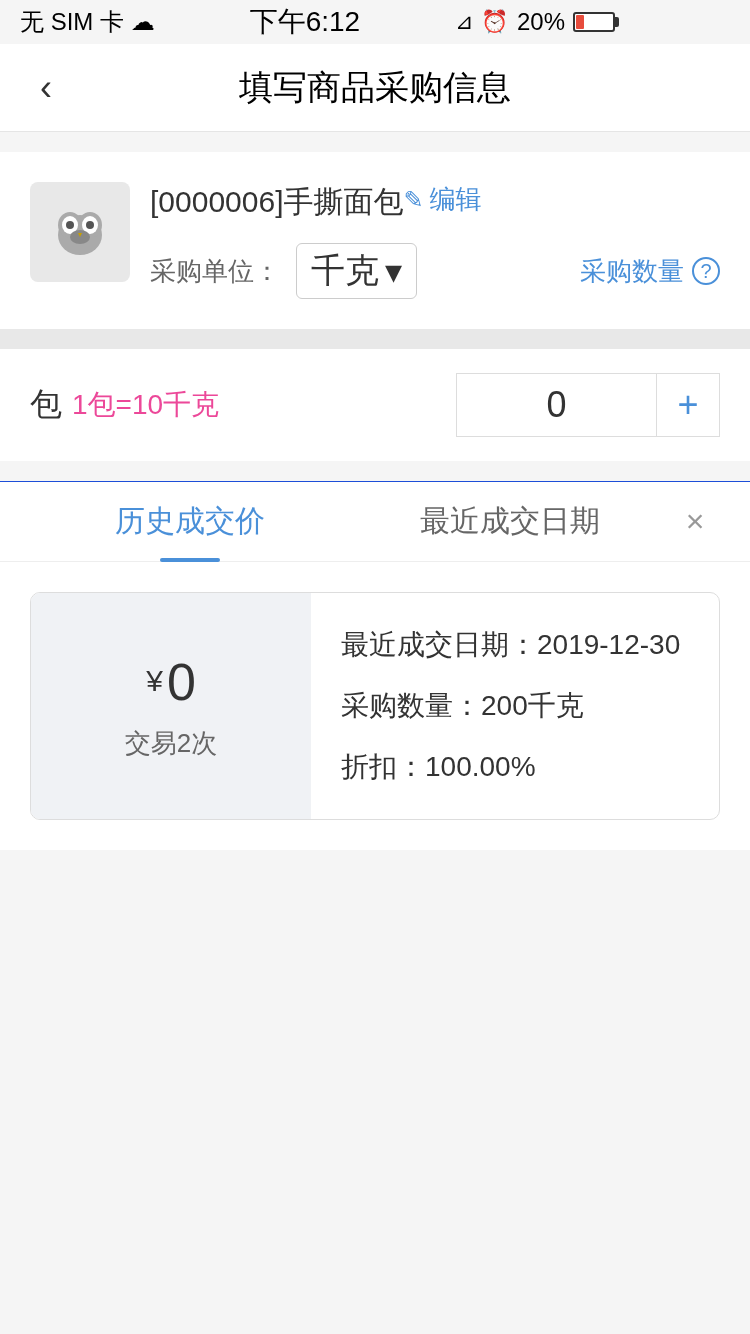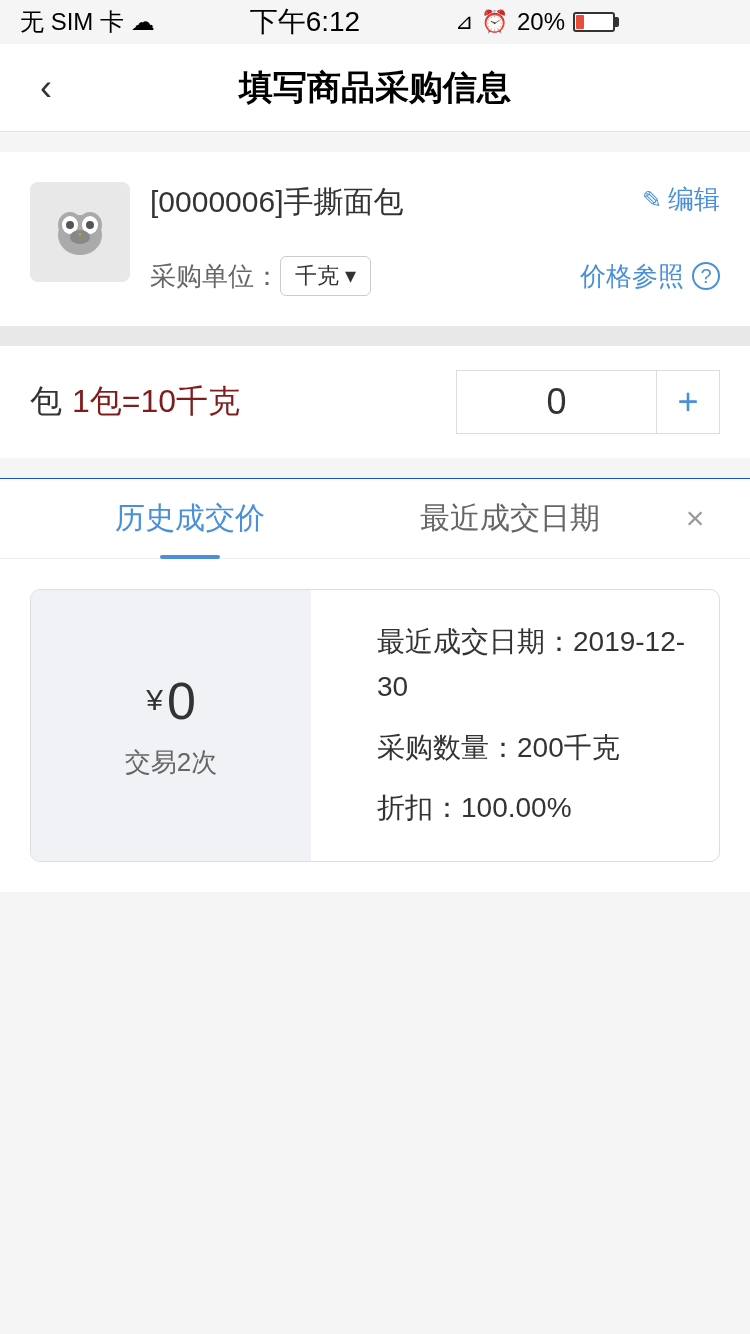--- a/index.html
+++ b/index.html
@@ -89,21 +89,21 @@
     .nav-back {
       position: absolute;
       left: 30px;
       font-size: 36px;
       color: #333;
       cursor: pointer;
       padding: 10px;
     }
     .nav-title {
       font-size: 34px;
-      font-weight: 700;
+      font-weight: 400;
       color: #000;
     }
 
     
     .product-card {
       background: #fff;
       margin-top: 20px;
       padding: 30px;
       display: flex;
       align-items: flex-start;
@@ -117,23 +117,23 @@
       display: flex;
       align-items: center;
       justify-content: center;
       flex-shrink: 0;
     }
     .product-info {
       flex: 1;
     }
     .product-header {
       display: flex;
-      justify-content: space-between;
+      justify-content: flex-start;
       align-items: flex-start;
-      margin-bottom: 33px;
+      margin-bottom: 20px;
     }
     .product-name {
       font-size: 30px;
       color: #333;
       font-weight: 500;
     }
     .edit-btn {
       color: #4a90d9;
       font-size: 26px;
       display: flex;
@@ -142,29 +142,29 @@
       cursor: pointer;
     }
     .product-unit-row {
       display: flex;
       justify-content: space-between;
       align-items: center;
     }
     .unit-left {
       display: flex;
       align-items: center;
-      gap: 0;
+      gap: 16px;
       font-size: 26px;
       color: #666;
     }
     .unit-select {
       border: 1px solid #ccc;
       border-radius: 6px;
       padding: 4px 14px;
-      font-size: 22px;
+      font-size: 34px;
       color: #333;
       background: #fff;
       display: flex;
       align-items: center;
       gap: 6px;
     }
     .price-ref {
       color: #4a90d9;
       font-size: 26px;
       display: flex;
@@ -201,22 +201,22 @@
       display: flex;
       align-items: center;
       gap: 10px;
     }
     .unit-text {
       font-size: 32px;
       color: #333;
       font-weight: 500;
     }
     .unit-sub {
-      font-size: 32px;
-      color: #7f1d1d;
+      font-size: 28px;
+      color: #ec4899;
     }
     .quantity-control {
       display: flex;
       align-items: center;
       gap: 0;
     }
     .qty-input {
       width: 200px;
       height: 64px;
       border: 1px solid #ddd;
@@ -328,21 +328,20 @@
       color: #666;
       margin-top: 14px;
     }
     .history-details {
       flex: 1;
       padding: 30px 30px;
       display: flex;
       flex-direction: column;
       justify-content: center;
       gap: 16px;
-      margin-left: 36px;
     }
     .detail-line {
       font-size: 28px;
       color: #333;
       line-height: 1.6;
     }
 
     
     .page-bg {
       min-height: 1334px;
@@ -401,21 +400,21 @@
       </div>
       <div class="product-unit-row">
         <div class="unit-left">
           <span>采购单位：</span>
           <div class="unit-select">
             <span>千克</span>
             <span>▾</span>
           </div>
         </div>
         <div class="price-ref">
-          <span>价格参照</span>
+          <span>采购数量</span>
           <div class="help-circle">
             <span>?</span>
           </div>
         </div>
       </div>
     </div>
   </div>
 
   <div class="divider-gray"></div>
 

